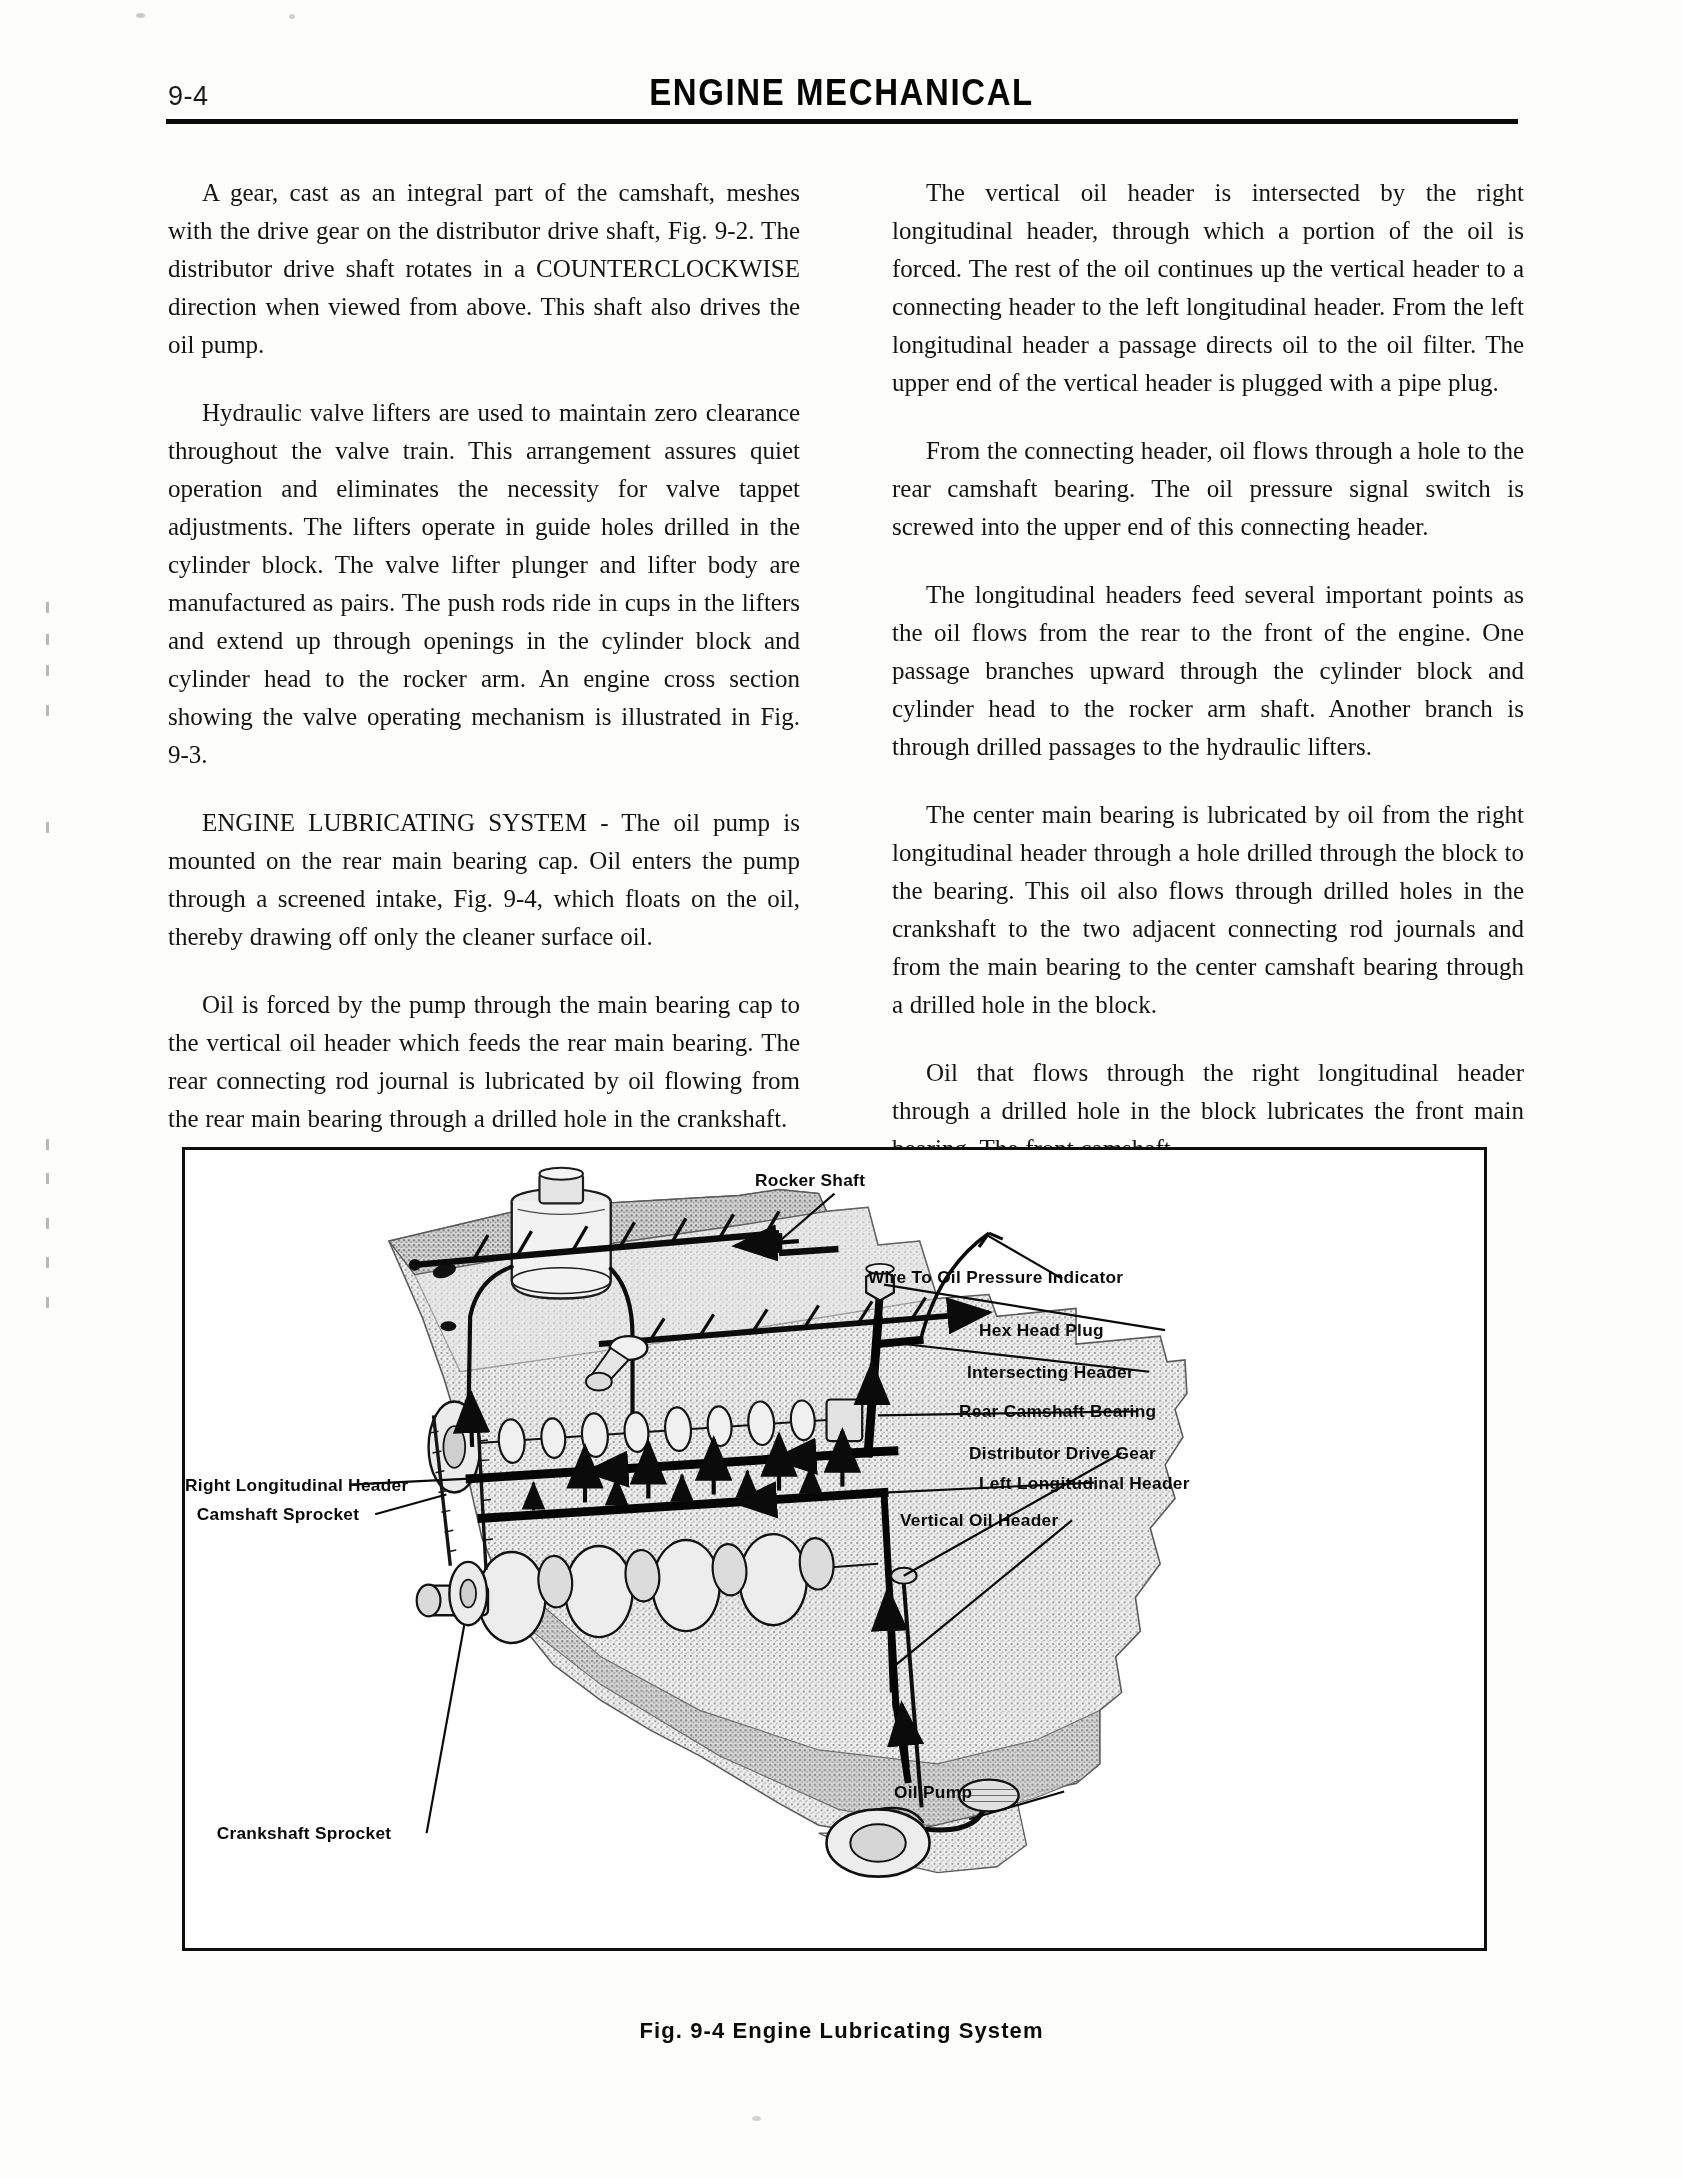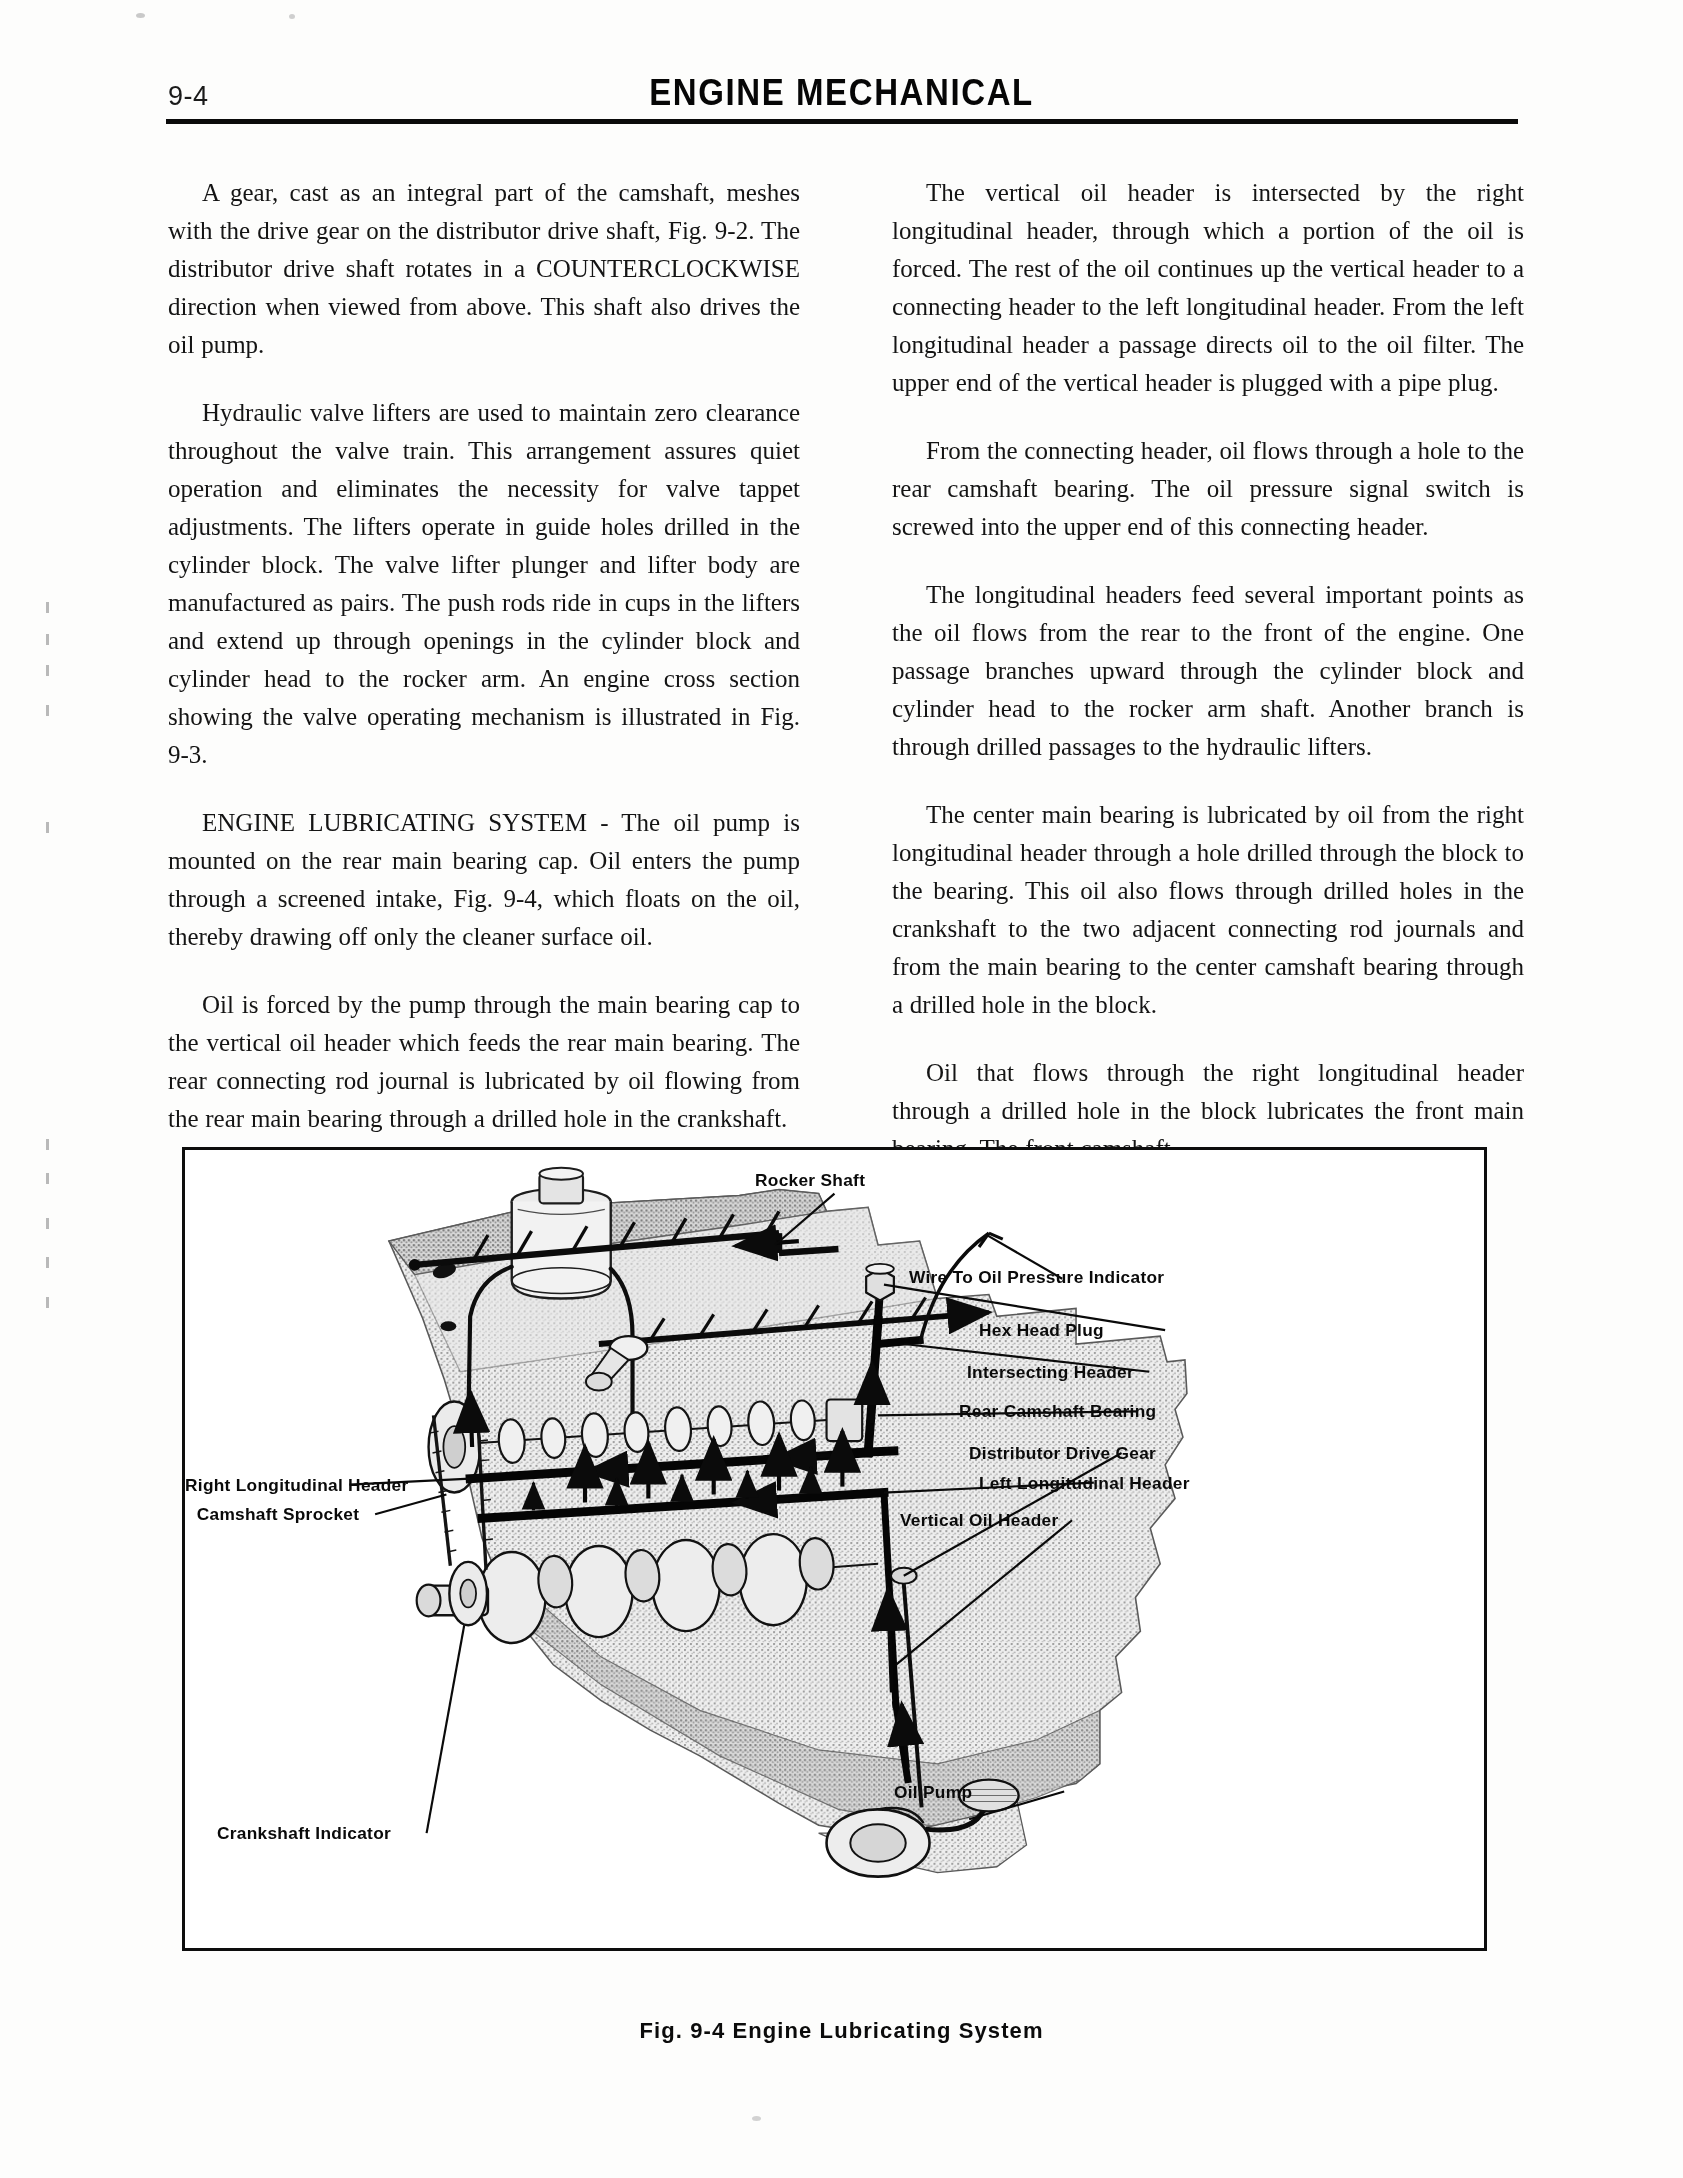--- a/index.html
+++ b/index.html
@@ -439,41 +439,41 @@
           <line x1="718" y1="520" x2="896" y2="374"></line>
           <line x1="792" y1="676" x2="888" y2="648"></line>
           <line x1="288" y1="332" x2="166" y2="338"></line>
           <line x1="264" y1="348" x2="192" y2="368"></line>
           <line x1="282" y1="480" x2="244" y2="690"></line>
         </g>
       </svg>
 
       <div class="callout" style="left:570px; top:20px;text-align:right;">Rocker Shaft</div>
 
-      <div class="callout" style="left:683px; top:117px;padding-left:41px;">Wire To Oil Pressure Indicator</div>
+      <div class="callout" style="left:683px; top:117px;">Wire To Oil Pressure Indicator</div>
 
       <div class="callout" style="left:794px; top:170px;">Hex Head Plug</div>
 
       <div class="callout" style="left:782px; top:212px;">Intersecting Header</div>
 
       <div class="callout" style="left:774px; top:251px;">Rear Camshaft Bearing</div>
 
       <div class="callout" style="left:784px; top:293px;">Distributor Drive Gear</div>
 
       <div class="callout" style="left:758px; top:323px;padding-left:36px;">Left Longitudinal Header</div>
 
       <div class="callout" style="left:715px; top:360px;">Vertical Oil Header</div>
 
       <div class="callout" style="left:709px; top:632px;">Oil Pump</div>
 
       <div class="callout right-anchored" style="left:0px; top:325px; width:160px;">Right Longitudinal Header</div>
 
       <div class="callout right-anchored" style="left:0px; top:354px; width:186px;">Camshaft Sprocket</div>
 
-      <div class="callout right-anchored" style="left:0px; top:673px; width:238px;">Crankshaft Indicator</div>
+      <div class="callout right-anchored" style="left:0px; top:673px; width:238px;">Crankshaft Sprocket</div>
 
     </div>
   </div>
 
   <div id="figure-caption">Fig. 9-4   Engine Lubricating System</div>
 
 </div>
 
 
 </body></html>

